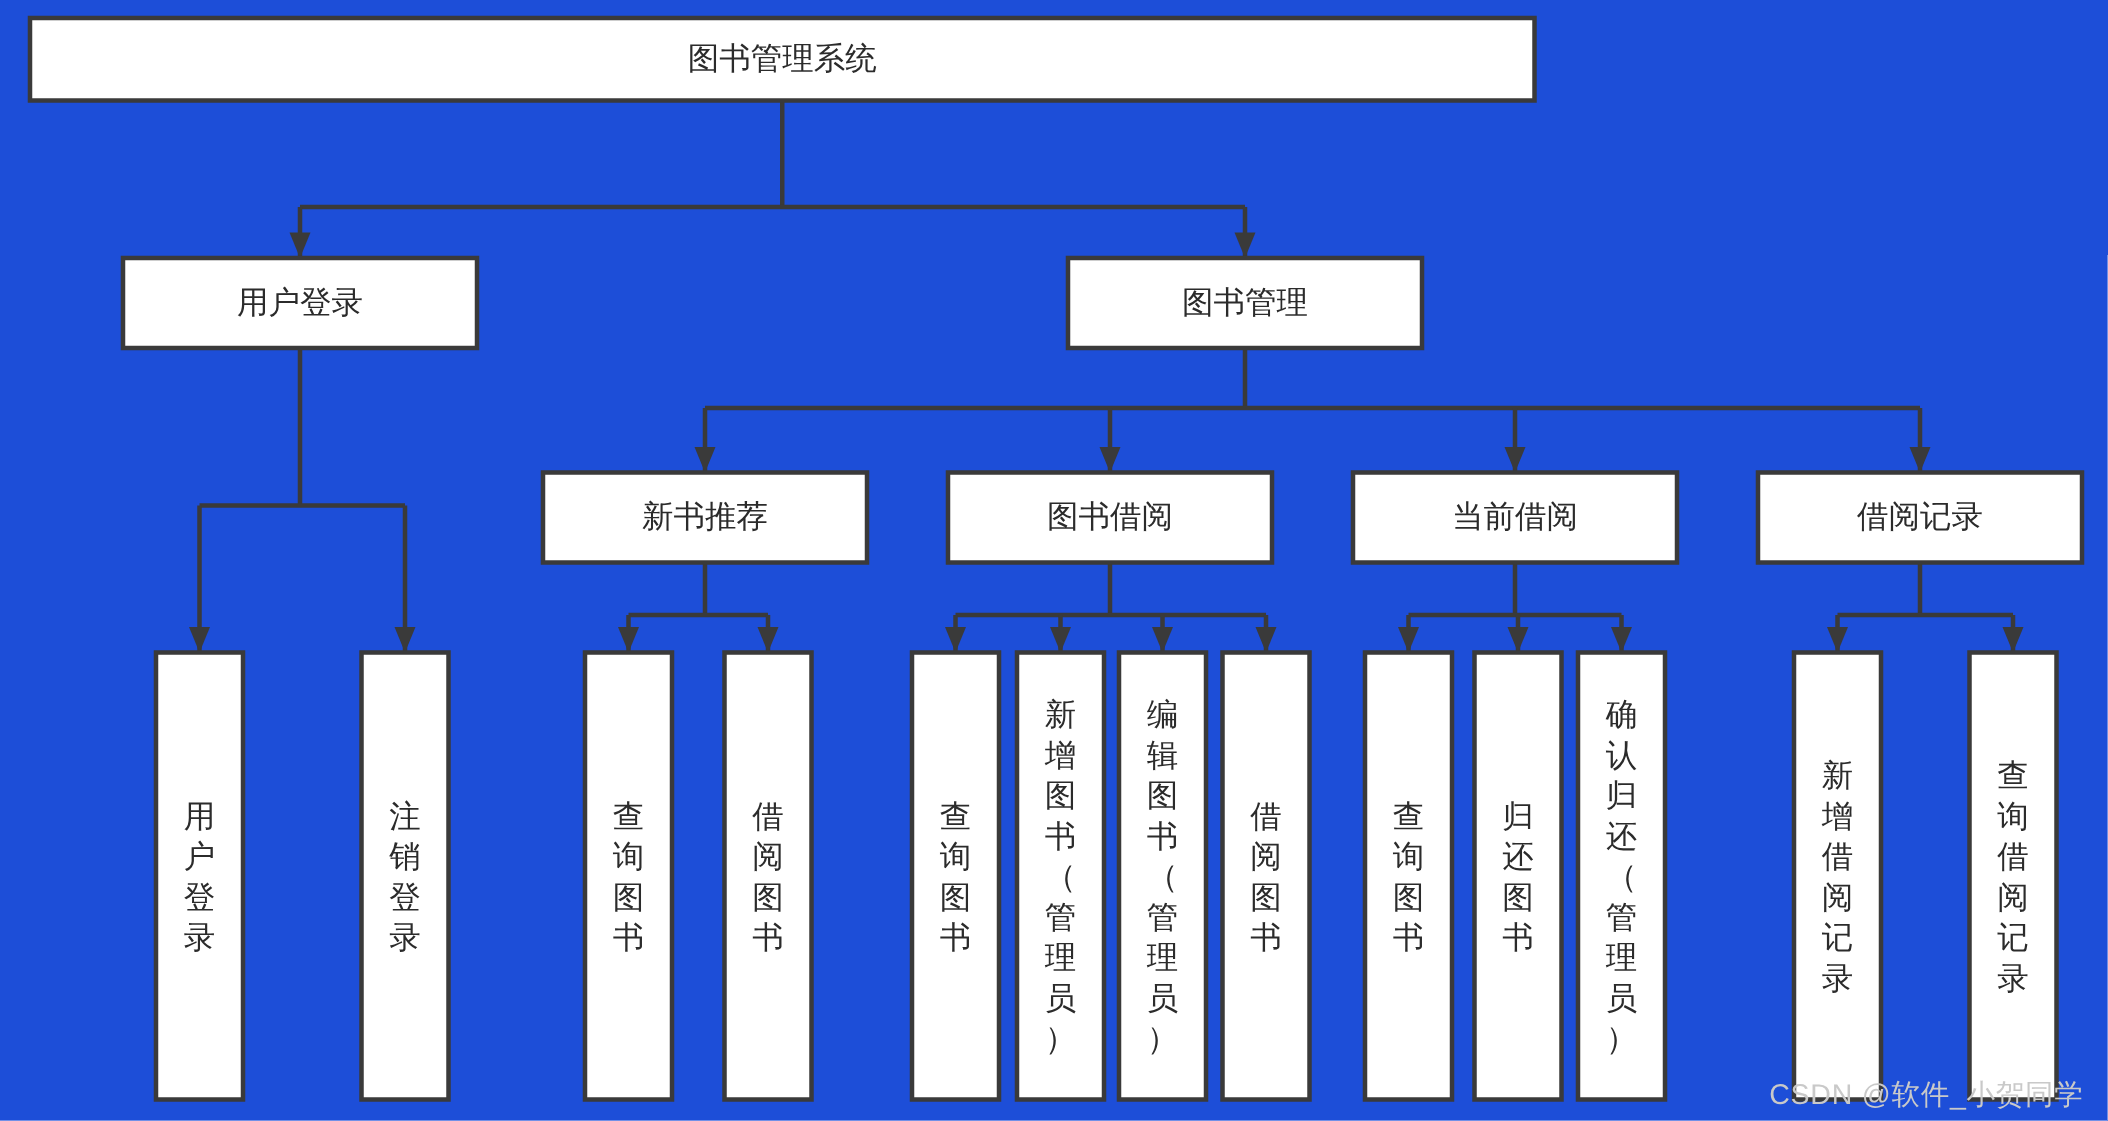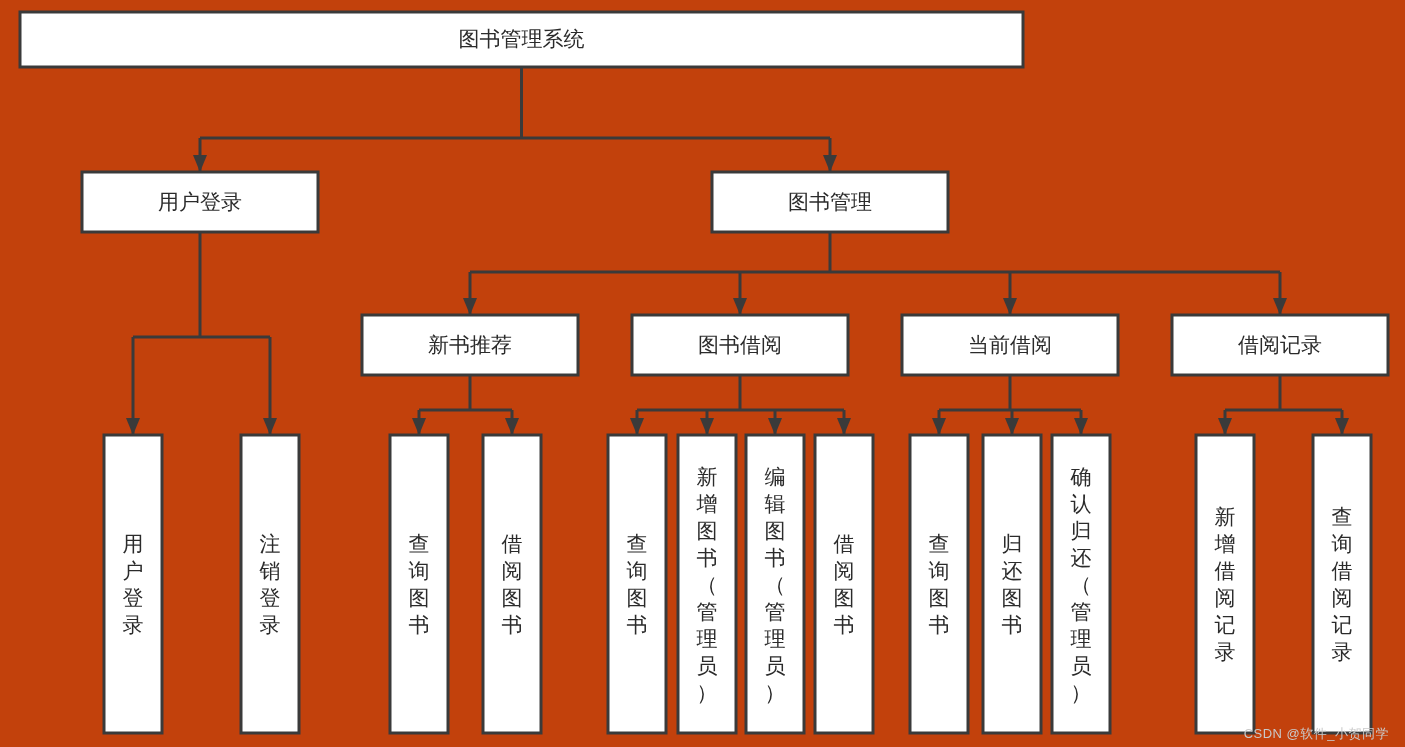--- a/index.html
+++ b/index.html
@@ -10,21 +10,21 @@
   body {
     width: 1405px;
     height: 747px;
     font-family: "Liberation Sans", "DejaVu Sans", sans-serif;
     overflow: hidden;
   }
   #diagram-root {
     position: relative;
     width: 1405px;
     height: 747px;
-    background: #c2410c;
+    background: #1d4ed8;
   }
   svg.diagram-canvas {
     position: absolute;
     left: 0;
     top: 0;
     width: 1405px;
     height: 747px;
   }
   .node-box {
     fill: #ffffff;
@@ -52,21 +52,21 @@
     font-family: "Liberation Sans", "DejaVu Sans", sans-serif;
     font-size: 21px;
     fill: #2b2b2b;
     text-anchor: middle;
   }
   .watermark {
     position: absolute;
     right: 16px;
     bottom: 4px;
     font-family: "Liberation Sans", "DejaVu Sans", sans-serif;
-    font-size: 13px;
+    font-size: 19px;
     color: #c9c9c9;
     letter-spacing: 0.5px;
     white-space: nowrap;
     user-select: none;
   }
 </style>
 </head>
 <body>
 
 <div id="diagram-root">

